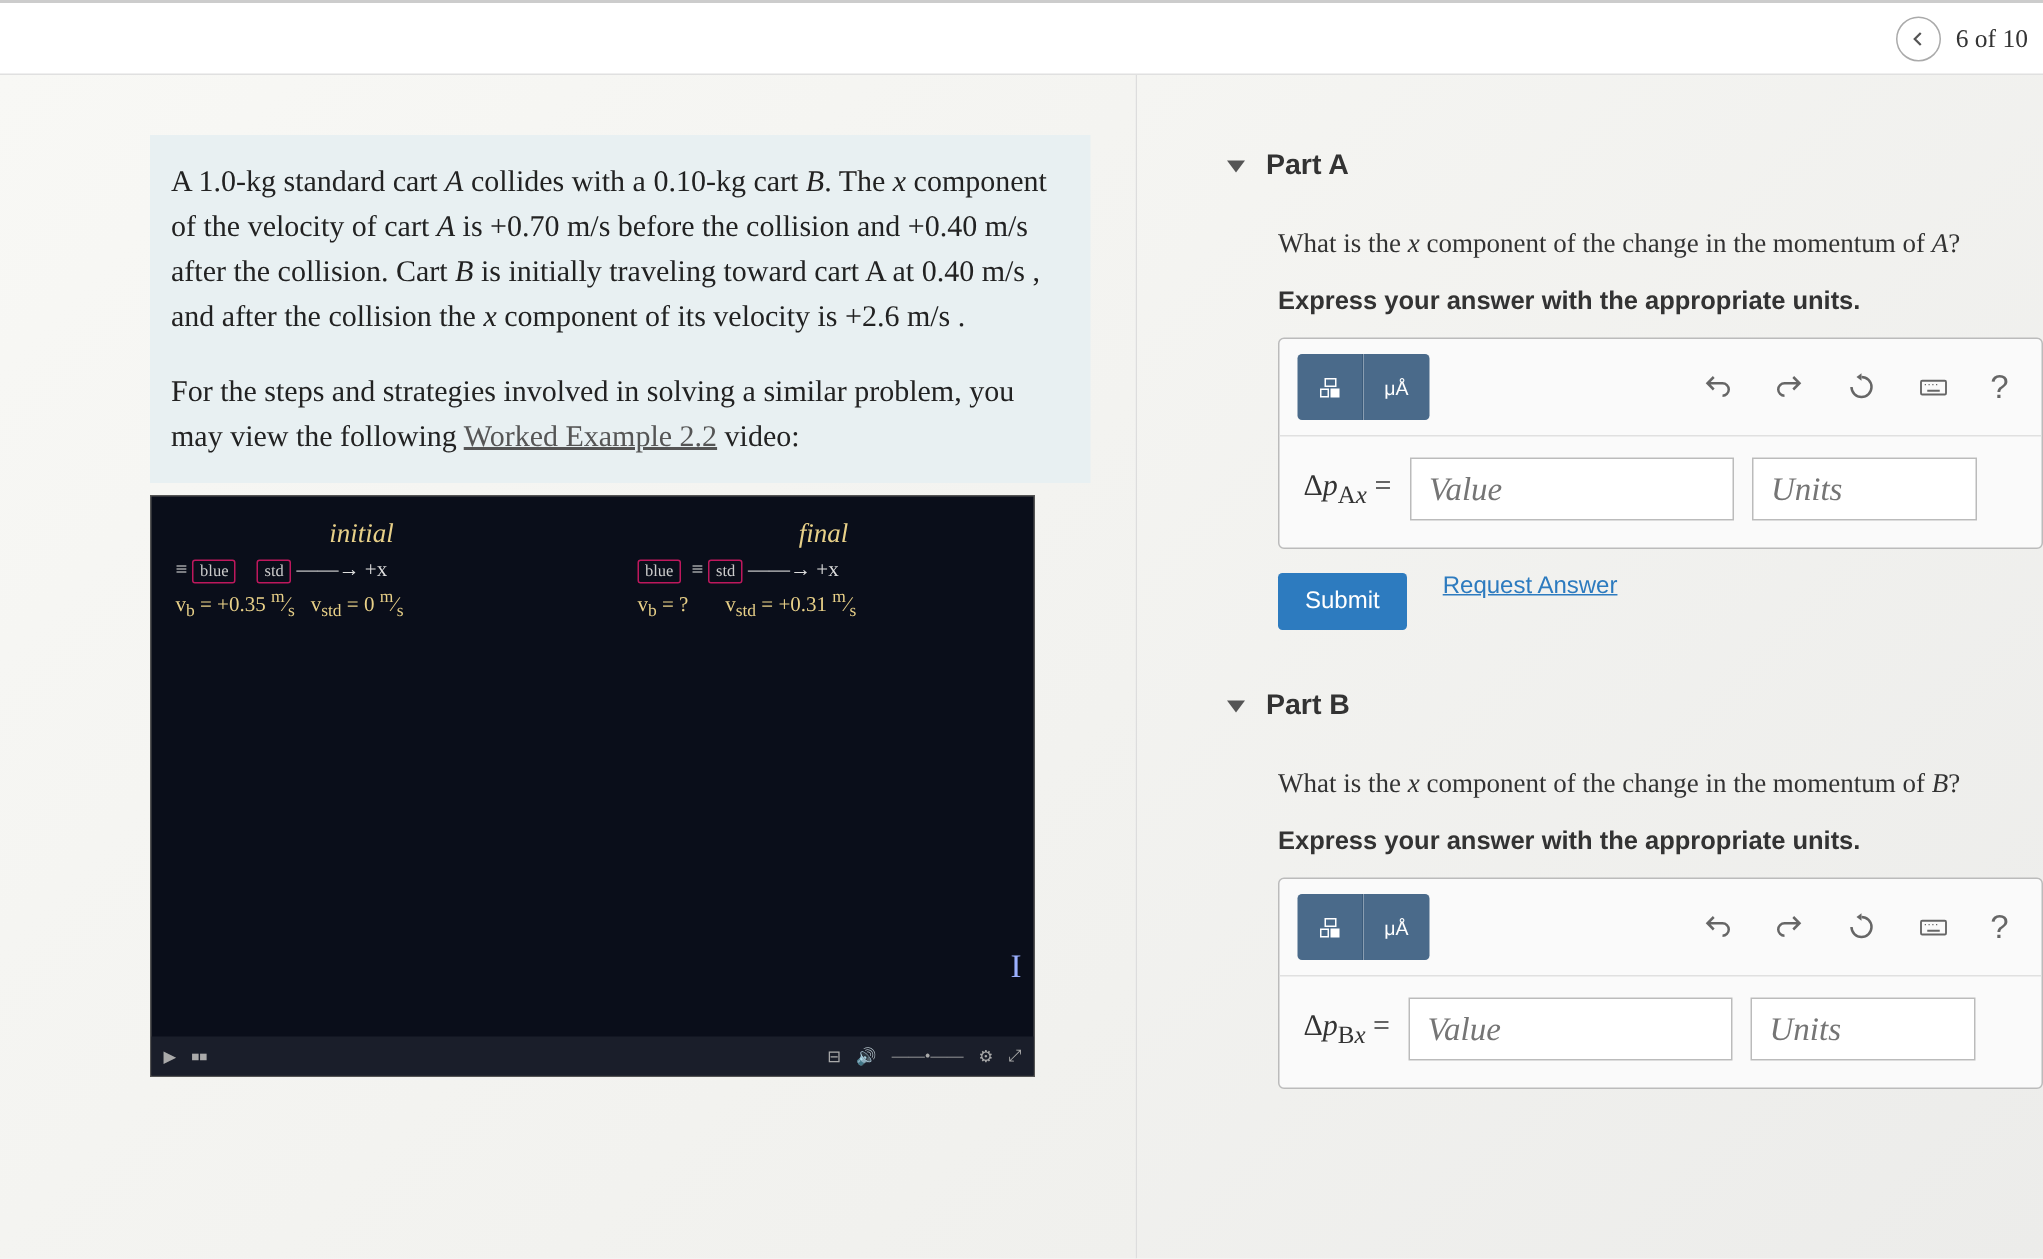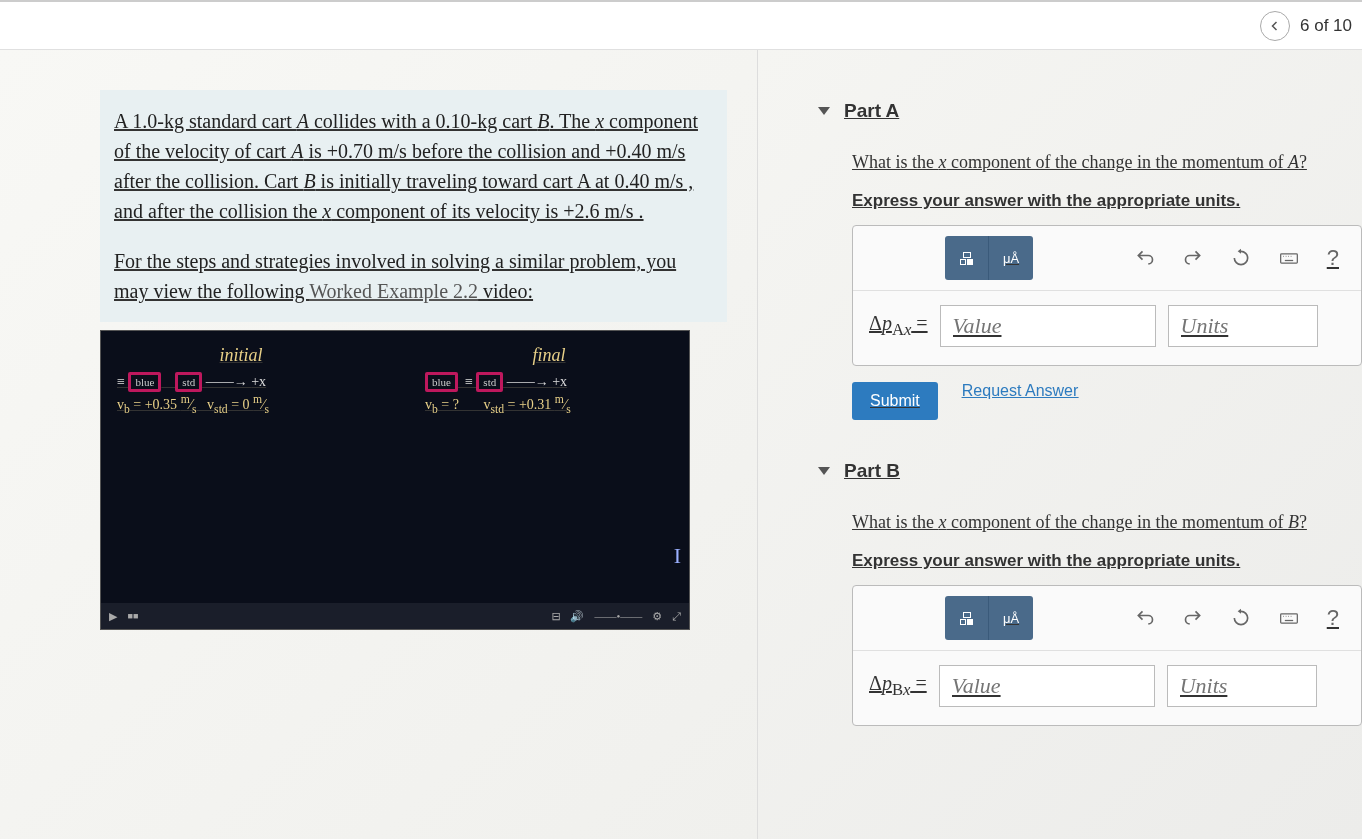--- a/index.html
+++ b/index.html
@@ -1,45 +1,45 @@
 <!DOCTYPE html>
 <html><head>
 <meta charset="utf-8">
 <style>
 * { box-sizing: border-box; margin: 0; padding: 0; }
 body { font-family: Arial, Helvetica, sans-serif; background: #f5f5f5; color: #333; width: 1362px; height: 839px; overflow: hidden; }
 .topbar { height: 50px; border-top: 2px solid #ccc; border-bottom: 1px solid #e0e0e0; display: flex; justify-content: flex-end; align-items: center; padding: 0 10px; background: #fff; }
 .nav-prev { width: 30px; height: 30px; border: 1px solid #aaa; border-radius: 50%; display: flex; align-items: center; justify-content: center; margin-right: 10px; cursor: pointer; background: #fff; }
 .nav-prev svg { width: 12px; height: 12px; }
-.page-count { font-size: 17px; color: #333; }
-.main { display: flex; height: 789px; text-decoration: underline; }
+.page-count { font-size: 17px; color: #333; font-family: Liberation Serif, serif; }
+.main { display: flex; height: 789px; }
 .left { width: 760px; padding: 40px 30px 20px 100px; background: linear-gradient(135deg, #f8f8f5, #f0f0ed); position: relative; }
 .problem-box { background: #e8f0f2; padding: 16px 14px; font-size: 20px; line-height: 1.5; color: #222; font-family: Georgia, 'Times New Roman', serif; }
 .problem-box .sub { margin-top: 20px; }
 .example-link { color: #555; text-decoration: underline; cursor: pointer; }
-.video-box { margin-top: 8px; background: #0a0e1a; border: 1px solid #555; width: 590px; height: 300px; position: relative; color: #e8d088; font-family: 'Comic Sans MS', cursive; }
+.video-box { margin-top: 8px; background: #0a0e1a; border: 1px solid #555; width: 590px; height: 388px; position: relative; color: #e8d088; font-family: 'Comic Sans MS', cursive; }
 .video-content { padding: 14px 16px; }
 .vrow { display: flex; gap: 60px; }
 .vcol { flex: 1; }
 .vcol h4 { color:#e8d088; font-style: italic; font-weight: normal; text-align: center; font-size: 18px; margin-bottom: 6px; }
 .cartline { font-size: 14px; color: #ddd; line-height: 1.3; }
-.cart-box { display:inline-block; border: 3px solid #be185d; padding: 0 4px; font-size: 11px; border-radius: 2px; color:#ccc; }
+.cart-box { display:inline-block; border: 1px solid #be185d; padding: 0 4px; font-size: 11px; border-radius: 2px; color:#ccc; }
 .eqs { color:#e8d088; font-size: 16px; margin-top: 6px; line-height: 1.5; padding-left: 60px; }
 .video-controls { position: absolute; bottom: 0; left: 0; right: 0; height: 26px; background: #1a1e2a; display: flex; align-items: center; padding: 0 8px; gap: 10px; color: #aaa; font-size: 11px; }
 .cursor-i { position: absolute; right: 8px; bottom: 60px; color: #9bb0ff; font-size: 22px; font-family: serif; }
 .right { flex: 1; padding: 40px 0 0 60px; background: linear-gradient(135deg, #f5f5f2, #ececea); border-left: 1px solid #ddd; }
 .part-header { display: flex; align-items: center; gap: 14px; padding: 10px 0; }
 .part-header .caret { width: 0; height: 0; border-left: 6px solid transparent; border-right: 6px solid transparent; border-top: 8px solid #555; }
 .part-header .title { font-size: 19px; font-weight: bold; color: #333; }
 .part-body { padding: 20px 0 30px 34px; }
 .question { font-size: 18px; color: #333; margin-bottom: 18px; font-family: Georgia, serif; }
 .instruct { font-size: 17px; font-weight: bold; color: #333; margin-bottom: 14px; }
 .answer-box { border: 1px solid #bbb; border-radius: 4px; background: #fafafa; width: 510px; }
 .toolbar { display: flex; align-items: center; padding: 10px 12px; gap: 8px; border-bottom: 1px solid #e0e0e0; justify-content: flex-end; }
-.tool-left { margin-right: auto; margin-left: 80px; display: flex; gap: 0; }
+.tool-left { margin-right: auto; display: flex; gap: 0; }
 .tool-btn { width: 40px; height: 40px; display: flex; align-items: center; justify-content: center; cursor: pointer; color: #555; border-radius: 3px; }
 .tool-btn svg { width: 20px; height: 20px; }
 .tbtn-frac { background: #4a6a8a; color: #fff; width: 44px; height: 44px; border-radius: 3px 0 0 3px; display:flex; align-items:center; justify-content:center; flex-direction:column; font-size:10px; gap:1px; border-right: 1px solid #3a5a7a;}
 .tbtn-units { background: #4a6a8a; color: #fff; width: 44px; height: 44px; border-radius: 0 3px 3px 0; display:flex; align-items:center; justify-content:center; font-size:13px;}
 .help-q { font-size: 22px; color: #666; padding: 0 10px; }
 .answer-row { display: flex; align-items: center; padding: 14px 16px 18px; gap: 12px; }
 .var-label { font-size: 20px; font-family: Georgia, serif; }
 .val-input, .unit-input { border: 1px solid #bbb; height: 42px; padding: 0 12px; font-size: 22px; font-style: italic; color: #888; font-family: Georgia, serif; background: #fff; }
 .val-input { width: 216px; }
 .unit-input { width: 150px; }

